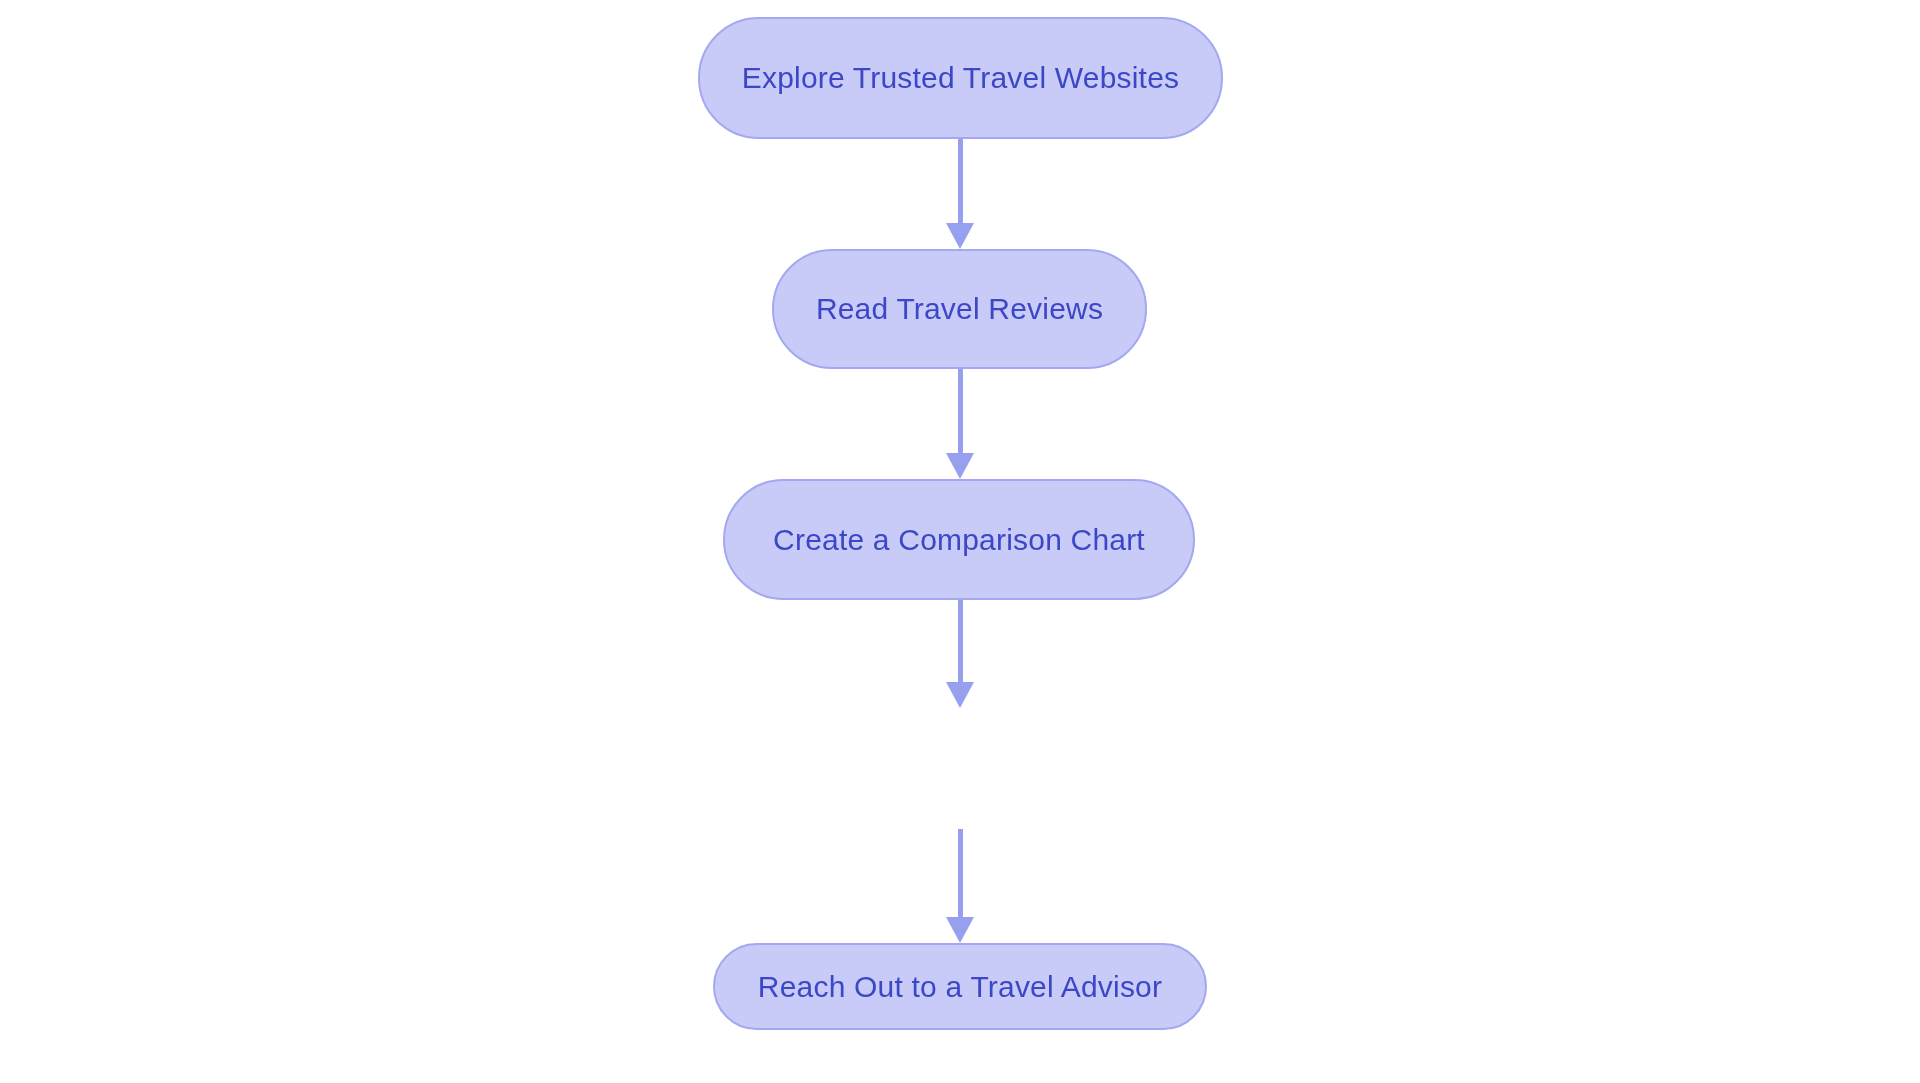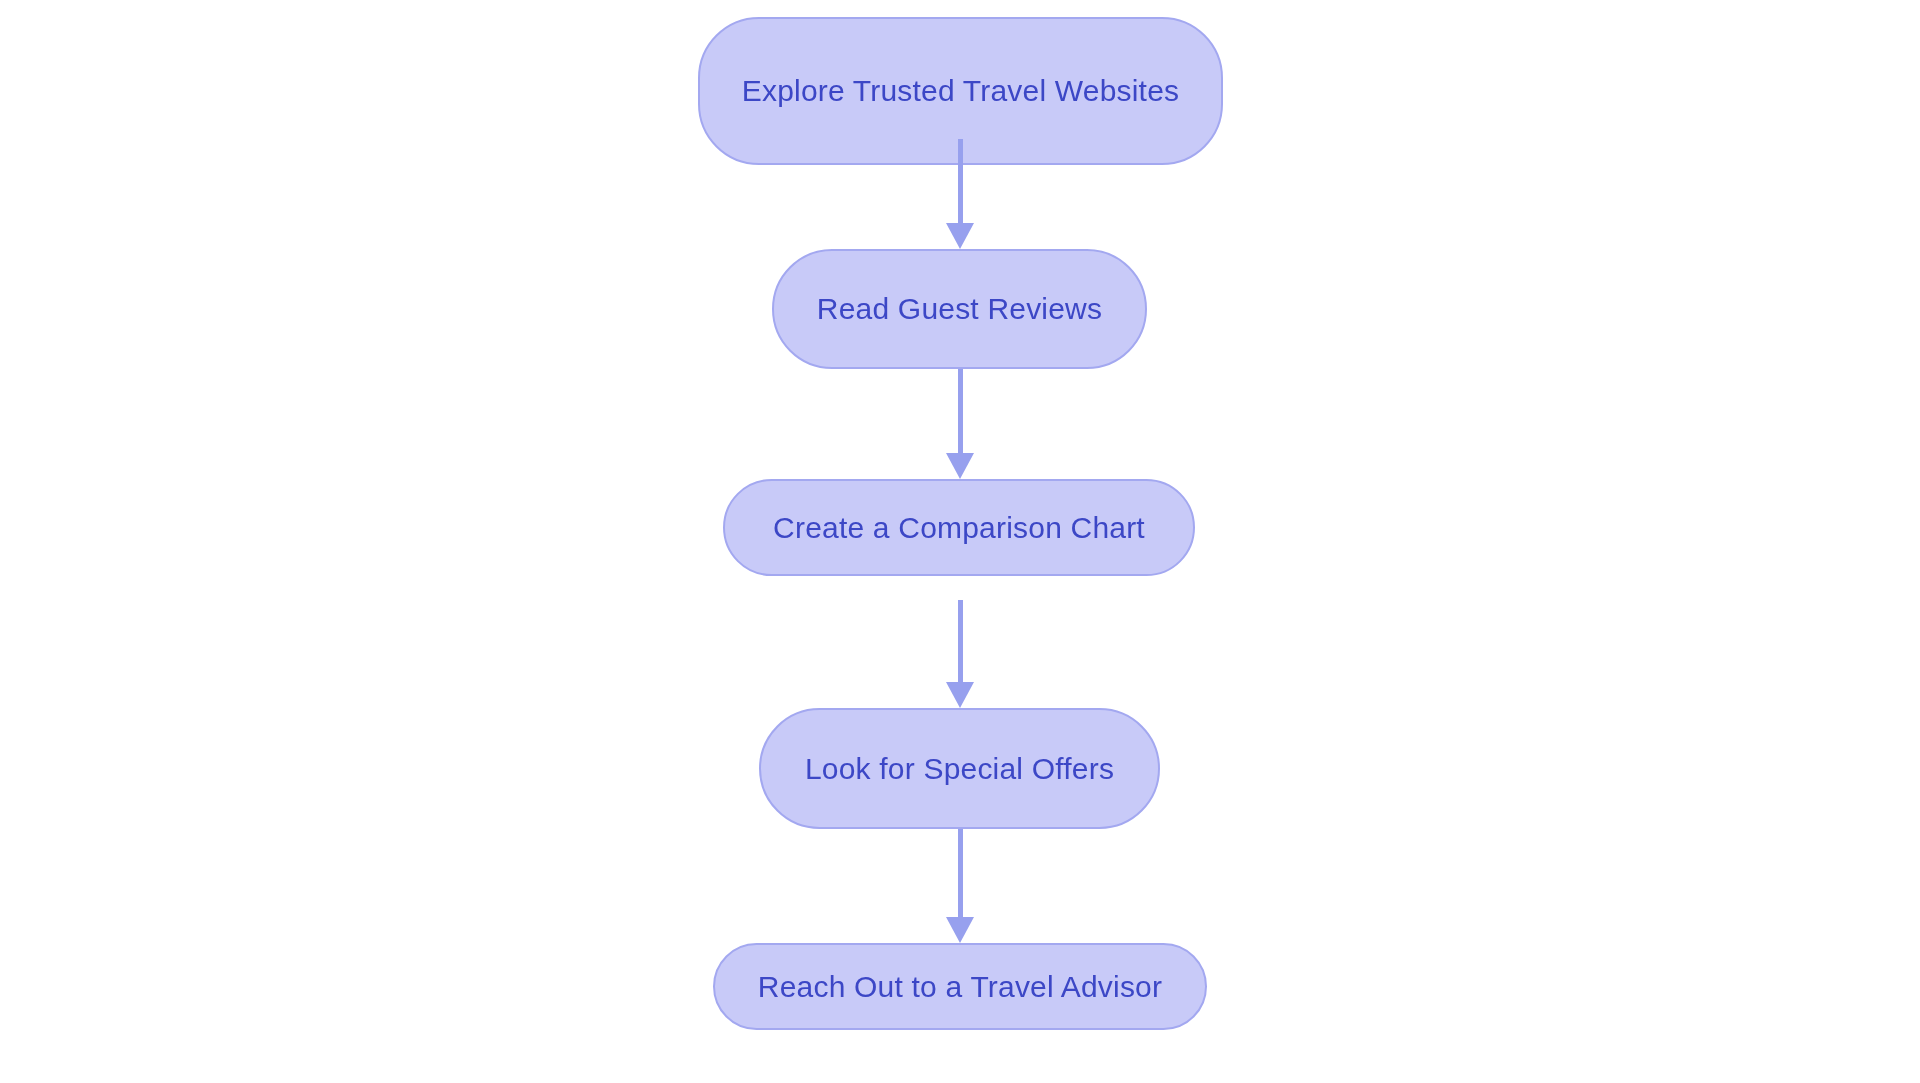--- a/index.html
+++ b/index.html
@@ -17,35 +17,35 @@
     overflow: hidden;
     font-family: "Liberation Sans", "DejaVu Sans", sans-serif;
   }
   .canvas {
     position: relative;
     width: 1920px;
     height: 1083px;
   }
   .flow-node {
     position: absolute;
-    height: 148px;
+    height: 122px;
     background: var(--node-fill);
     border: 2px solid var(--node-border);
     border-radius: 61px;
     display: flex;
     align-items: center;
     justify-content: center;
     color: var(--node-text);
     font-size: 30px;
     letter-spacing: 0.2px;
     white-space: nowrap;
   }
   .node-1 { left: 698px;  top: 17px;  width: 525px; }
   .node-2 { left: 772px;  top: 249px; width: 375px; height: 120px; }
-  .node-3 { left: 723px;  top: 479px; width: 472px; height: 97px; }
+  .node-3 { left: 723px;  top: 479px; width: 472px; height: 121px; }
   .node-4 { left: 759px;  top: 708px; width: 401px; height: 121px; }
   .node-5 { left: 713px;  top: 943px; width: 494px; height: 87px; }
 
   .arrow {
     position: absolute;
     left: 946px;   
     width: 28px;
     display: flex;
     flex-direction: column;
     align-items: center;
@@ -75,40 +75,37 @@
   <div class="flow-node node-1">
     <span>Explore Trusted Travel Websites</span>
   </div>
 
   <div class="arrow arrow-1">
     <div class="arrow-line"></div>
     <div class="arrow-head"></div>
   </div>
 
   <div class="flow-node node-2">
-    <span>Read Guest Reviews</span>
+    <span>Read Travel Reviews</span>
   </div>
 
   <div class="arrow arrow-2">
     <div class="arrow-line"></div>
     <div class="arrow-head"></div>
   </div>
 
   <div class="flow-node node-3">
     <span>Create a Comparison Chart</span>
   </div>
 
   <div class="arrow arrow-3">
     <div class="arrow-line"></div>
     <div class="arrow-head"></div>
   </div>
 
-  <div class="flow-node node-4">
-    <span>Look for Special Offers</span>
-  </div>
 
   <div class="arrow arrow-4">
     <div class="arrow-line"></div>
     <div class="arrow-head"></div>
   </div>
 
   <div class="flow-node node-5">
     <span>Reach Out to a Travel Advisor</span>
   </div>
 

